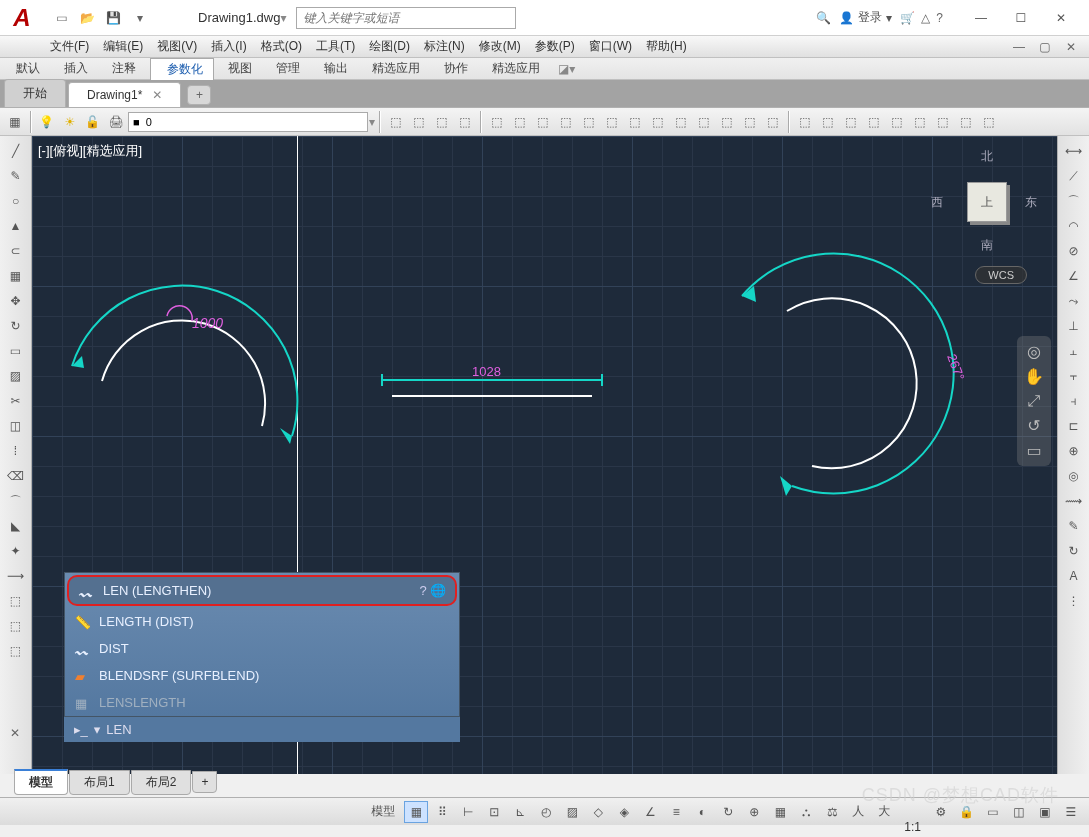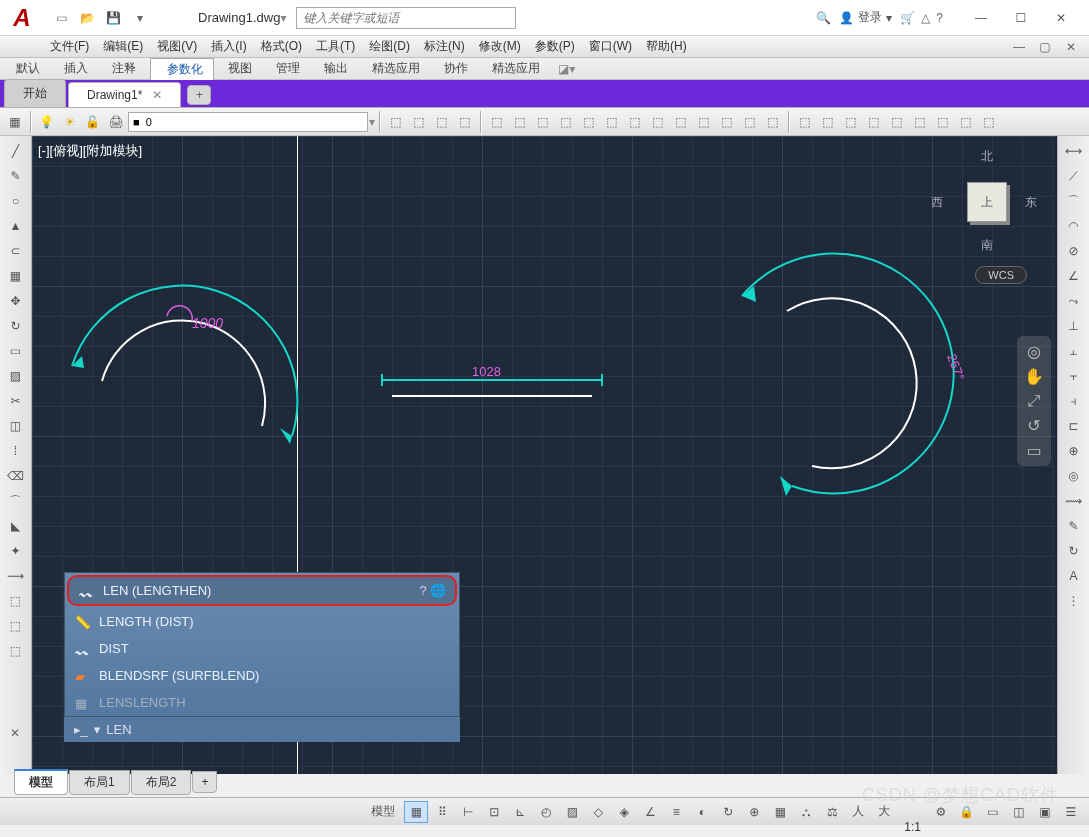--- a/index.html
+++ b/index.html
@@ -18,21 +18,21 @@
 .winctl span { width: 40px; height: 30px; display: flex; align-items: center; justify-content: center; color: #555; }
 
 .menubar { height: 22px; background: linear-gradient(#f8f8f8,#e0e0e0); display: flex; align-items: center; padding-left: 50px; gap: 14px; border-bottom: 1px solid #c0c0c0; font-size: 12px; color: #333; }
 .menubar span { cursor: pointer; }
 .menubar .wsctl { margin-left: auto; display: flex; gap: 2px; padding-right: 6px; }
 
 .ribbon-tabs { height: 22px; background: linear-gradient(#f0f0f0,#e4e4e4); display: flex; align-items: center; gap: 4px; padding-left: 6px; border-bottom: 1px solid #c0c0c0; font-size: 12px; }
 .rtab { padding: 2px 10px; color: #444; cursor: pointer; }
 .rtab.active { background: #fff; border: 1px solid #aaa; border-bottom: none; color: #2060b0; padding-left: 16px; }
 
-.doc-tabs { height: 28px; background: #6d28d9; display: flex; align-items: flex-end; padding-left: 4px; gap: 0; border-bottom: 1px solid #b0b0b0; }
+.doc-tabs { height: 28px; background: #a3a3a3; display: flex; align-items: flex-end; padding-left: 4px; gap: 0; border-bottom: 1px solid #b0b0b0; }
 .doctab { padding: 5px 18px; background: #d0d0d0; border: 1px solid #b0b0b0; border-bottom: none; color: #333; position: relative; border-radius: 4px 4px 0 0; margin-right: 2px; cursor: pointer; }
 .doctab.active { background: #fff; }
 .doctab .close { margin-left: 10px; color: #888; }
 .addtab { width: 24px; height: 20px; background: #d8d8d8; border: 1px solid #b0b0b0; border-radius: 4px; display: flex; align-items: center; justify-content: center; color: #666; margin-left: 4px; margin-bottom: 2px; }
 
 .toolbars { height: 28px; background: linear-gradient(#f4f4f4,#e2e2e2); display: flex; align-items: center; padding: 0 4px; gap: 1px; border-bottom: 1px solid #c0c0c0; }
 .tb-sep { width: 2px; height: 22px; border-left: 1px solid #aaa; border-right: 1px solid #fff; margin: 0 3px; }
 .tb-btn { width: 22px; height: 22px; display: flex; align-items: center; justify-content: center; color: #555; cursor: pointer; }
 .layer-combo { width: 240px; height: 20px; border: 1px solid #aaa; background: #fff; display: flex; align-items: center; padding: 0 4px; font-size: 11px; }
 
@@ -230,21 +230,21 @@
     <div class="tbtn">⟶</div>
     <div class="tbtn">⬚</div>
     <div class="tbtn">⬚</div>
     <div class="tbtn">⬚</div>
   </div>
 
   <div class="canvas">
     <div class="grid"></div>
     <div class="grid-major"></div>
     <div class="crosshair-v"></div>
-    <div class="view-label">[-][俯视][附加模块]</div>
+    <div class="view-label">[-][俯视][精选应用]</div>
 
     <svg class="arc" style="left:20px;top:170px" width="260" height="180">
       <path d="M 20 60 A 110 110 0 0 1 240 130" stroke="#15d6c7" stroke-width="2" fill="none"></path>
       <polygon points="20,60 30,50 32,62" fill="#15d6c7"></polygon>
       <polygon points="240,130 228,122 238,138" fill="#15d6c7"></polygon>
       <path d="M 50 75 A 80 80 0 0 1 210 120" stroke="#fff" stroke-width="2" fill="none"></path>
       <path d="M 115 10 A 10 10 0 0 1 140 15" stroke="#e060e0" stroke-width="1.5" fill="none"></path>
       <text x="140" y="22" fill="#e060e0" font-size="14" font-style="italic">1000</text>
     </svg>
 

